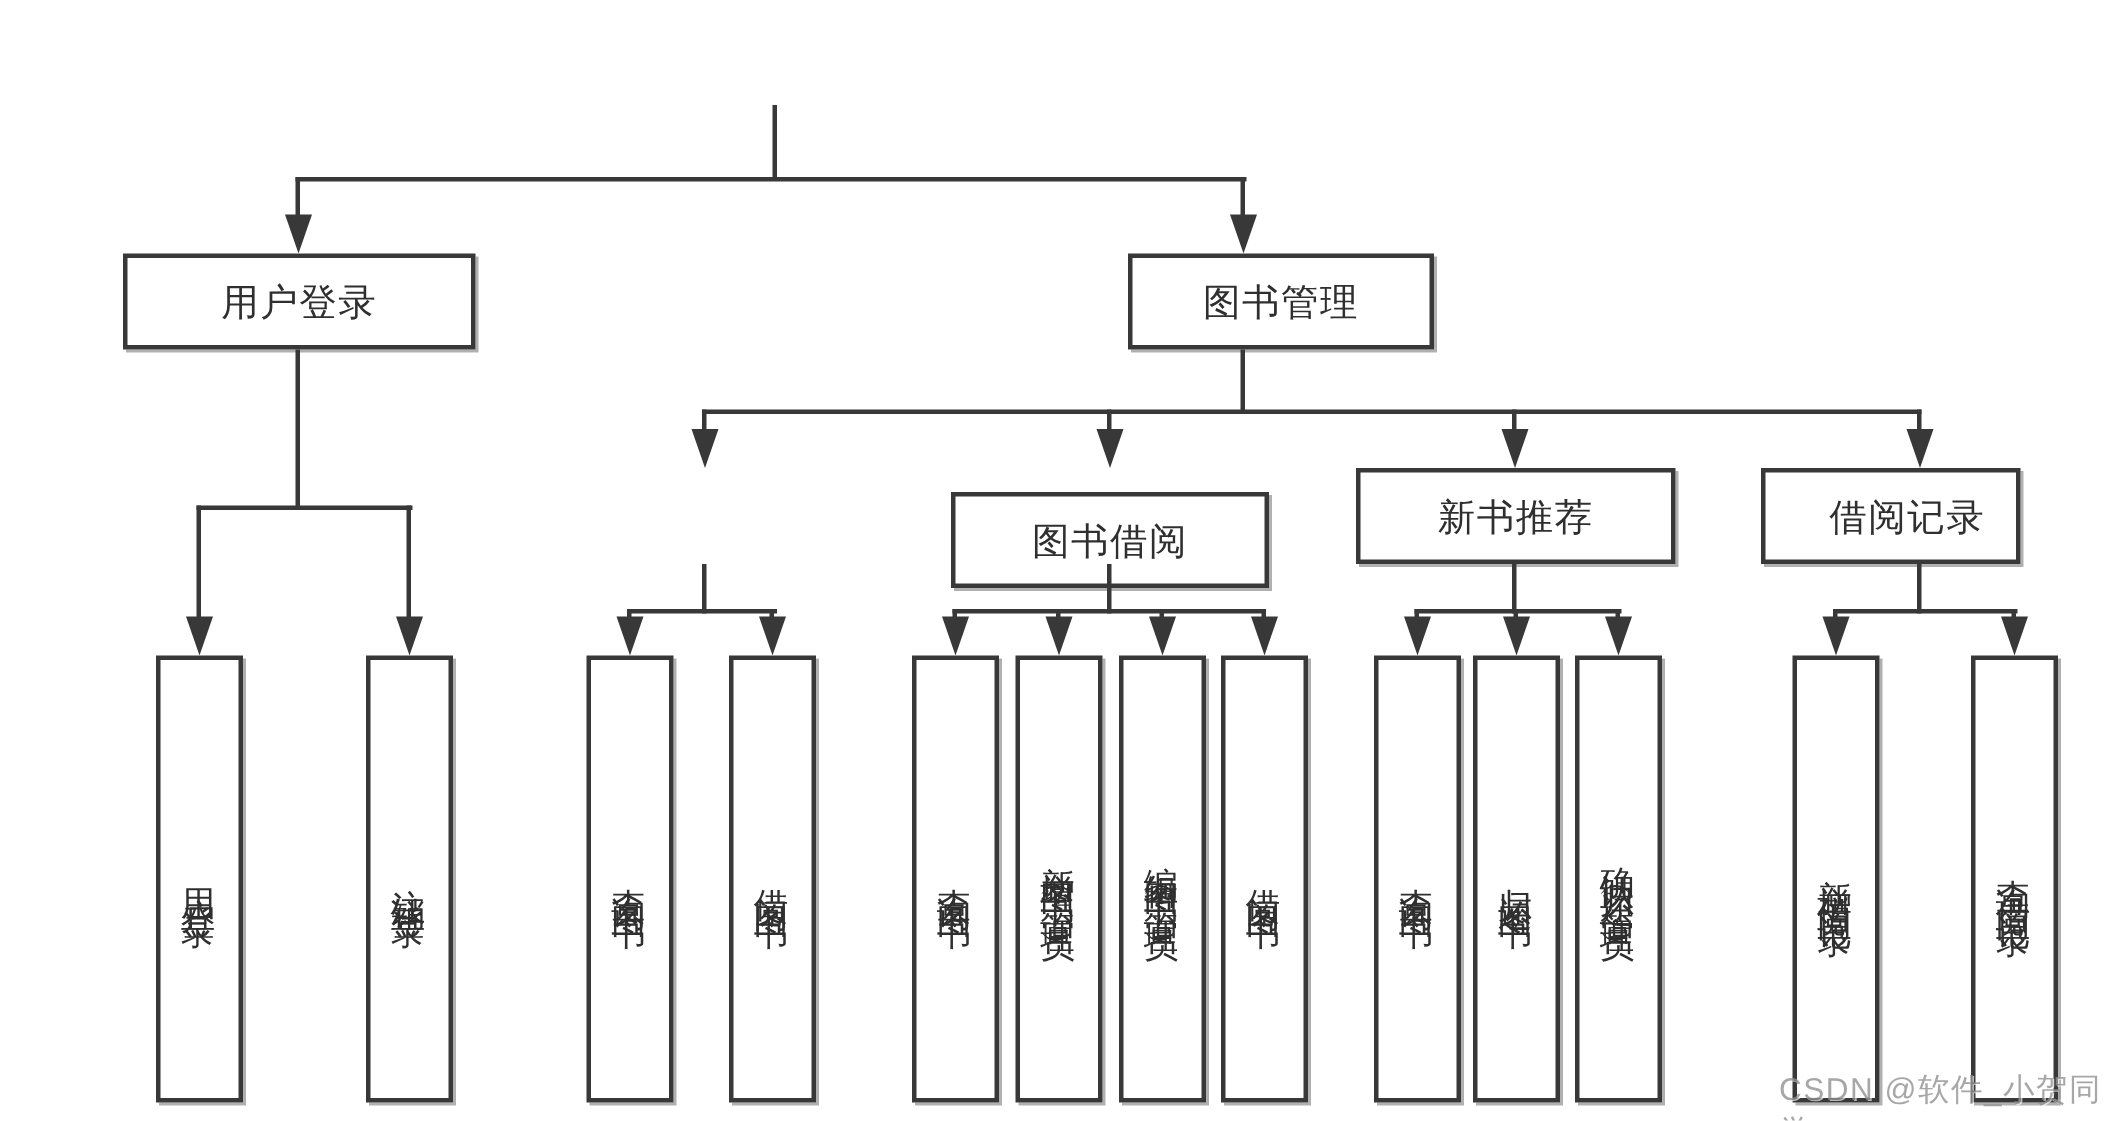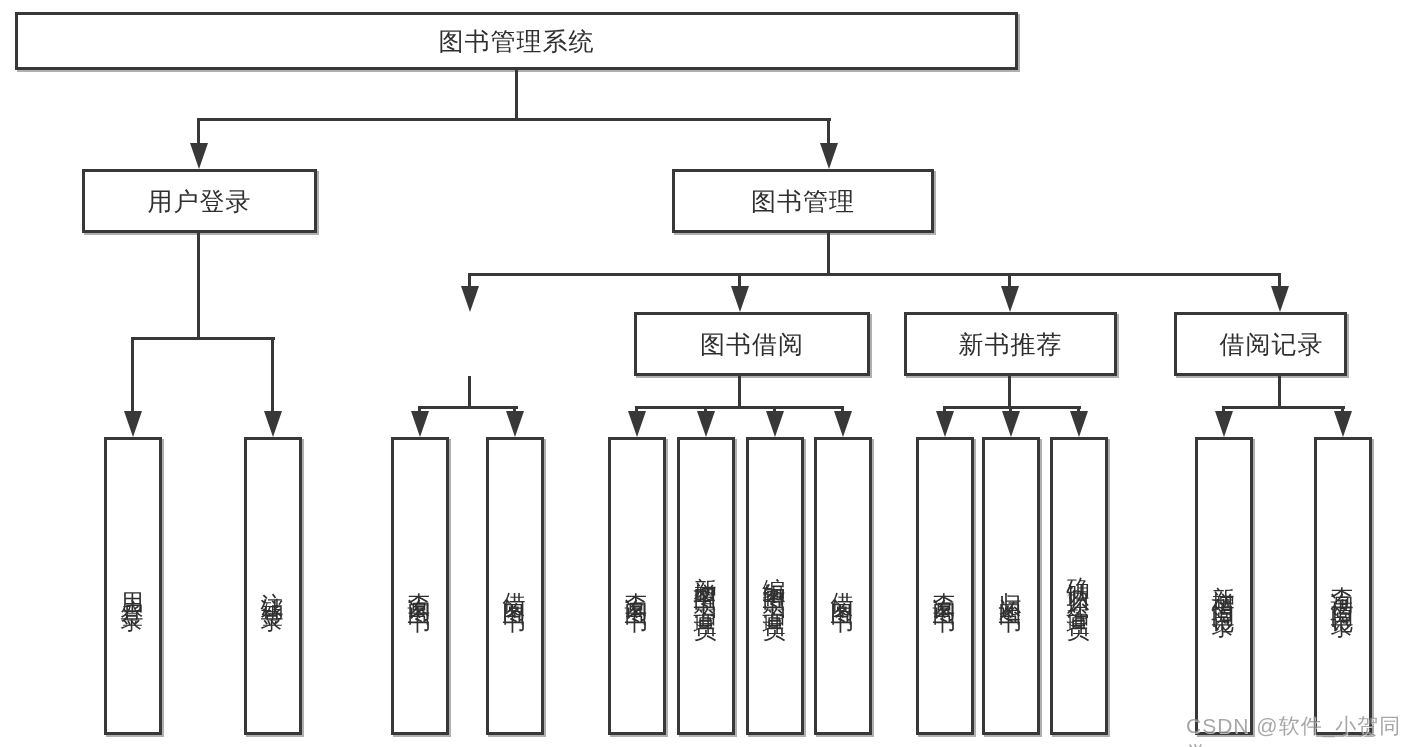--- a/index.html
+++ b/index.html
@@ -64,51 +64,50 @@
     opacity: 0.8;
     letter-spacing: 1px;
     text-shadow: 1px 1px 0 rgba(255,255,255,0.8);
   }
 </style>
 </head>
 <body>
 
 <div class="canvas">
 
-  <div class="box" style="left:15px; top:12px; width:1003px; height:58px;">图书管理系统</div>
 
   <div class="vline" style="left:515px; top:70px; height:48px;"></div>
   <div class="hline" style="left:197px; top:118px; width:634px;"></div>
   <div class="vline" style="left:197px; top:118px; height:28px;"></div>
   <div class="arrow" style="left:190px; top:143px;"></div>
   <div class="vline" style="left:827px; top:118px; height:28px;"></div>
   <div class="arrow" style="left:820px; top:143px;"></div>
 
   <div class="box" style="left:82px; top:169px; width:235px; height:64px;">用户登录</div>
-  <div class="box" style="left:672px; top:169px; width:262px; height:64px;">图书管理</div>
+  <div class="box" style="left:752px; top:169px; width:204px; height:64px;">图书管理</div>
 
   <div class="vline" style="left:197px; top:233px; height:107px;"></div>
   <div class="hline" style="left:131px; top:337px; width:144px;"></div>
   <div class="vline" style="left:131px; top:337px; height:76px;"></div>
   <div class="arrow" style="left:124px; top:411px;"></div>
   <div class="vline" style="left:271px; top:337px; height:76px;"></div>
   <div class="arrow" style="left:264px; top:411px;"></div>
 
   <div class="vline" style="left:827px; top:233px; height:43px;"></div>
   <div class="hline" style="left:468px; top:273px; width:813px;"></div>
   <div class="vline" style="left:468px; top:273px; height:16px;"></div>
   <div class="arrow" style="left:461px; top:286px;"></div>
   <div class="vline" style="left:738px; top:273px; height:16px;"></div>
   <div class="arrow" style="left:731px; top:286px;"></div>
   <div class="vline" style="left:1008px; top:273px; height:16px;"></div>
   <div class="arrow" style="left:1001px; top:286px;"></div>
   <div class="vline" style="left:1278px; top:273px; height:16px;"></div>
   <div class="arrow" style="left:1271px; top:286px;"></div>
 
-  <div class="box" style="left:634px; top:312px; width:236px; height:64px;">图书借阅</div>
+  <div class="box" style="left:634px; top:328px; width:212px; height:64px;">图书借阅</div>
   <div class="box" style="left:904px; top:312px; width:213px; height:64px;">新书推荐</div>
   <div class="box" style="left:1174px; top:312px; width:173px; height:64px;padding-left:22px;">借阅记录</div>
 
   <div class="vline" style="left:468px; top:376px; height:33px;"></div>
   <div class="hline" style="left:418px; top:406px; width:100px;"></div>
   <div class="vline" style="left:418px; top:406px; height:10px;"></div>
   <div class="arrow" style="left:411px; top:411px;"></div>
   <div class="vline" style="left:513px; top:406px; height:10px;"></div>
   <div class="arrow" style="left:506px; top:411px;"></div>
 

